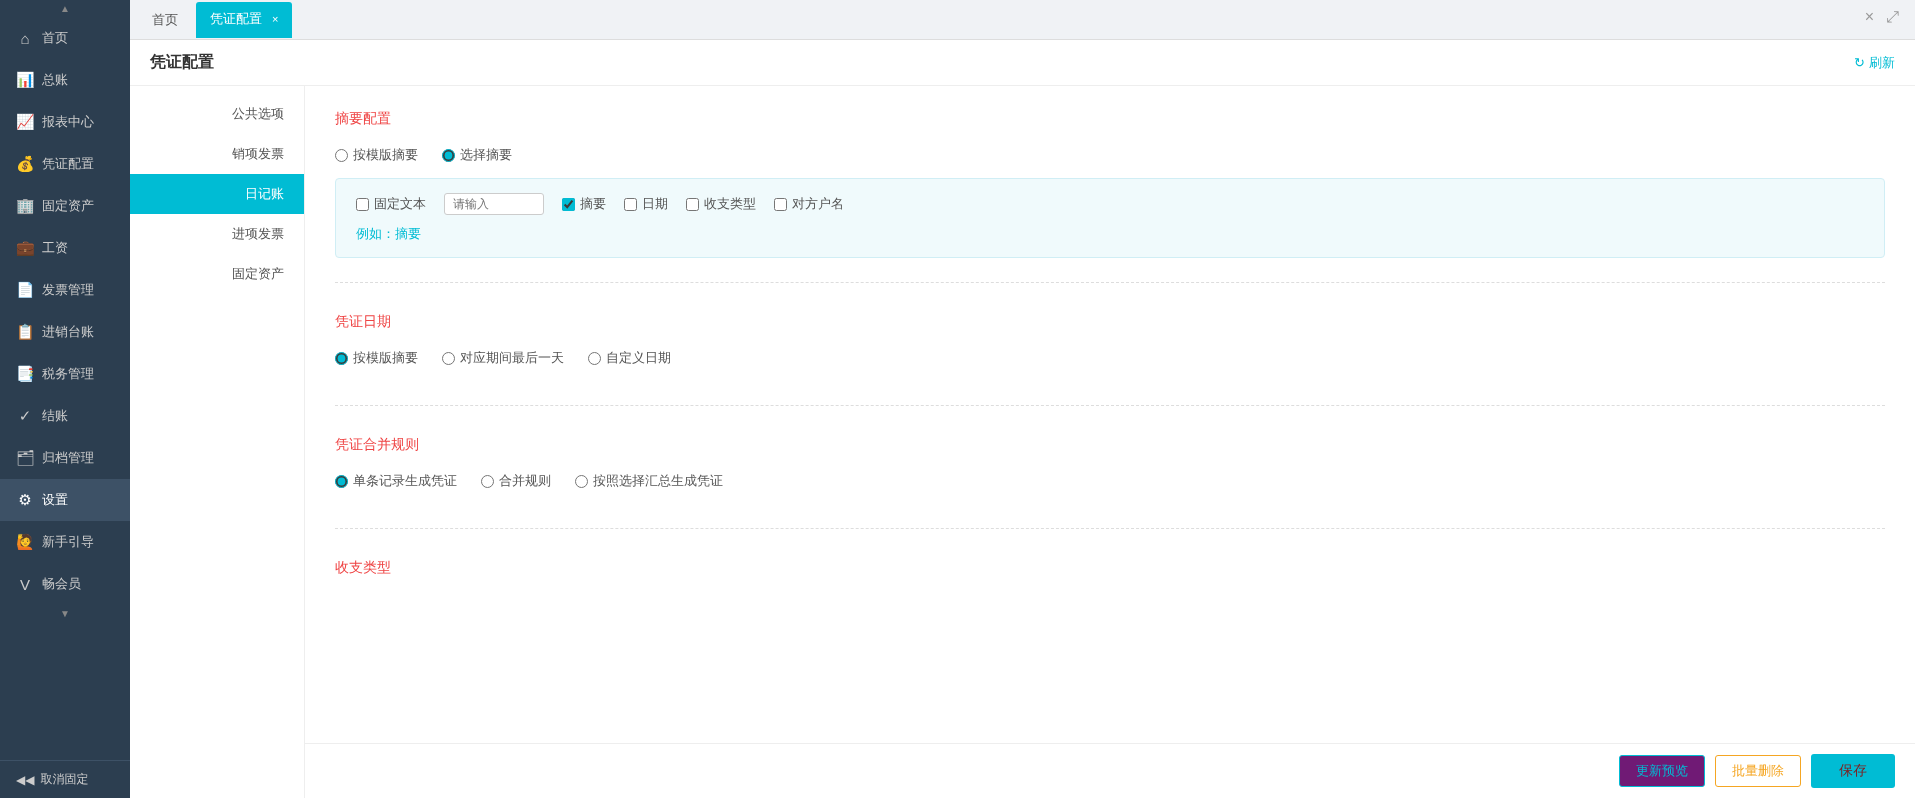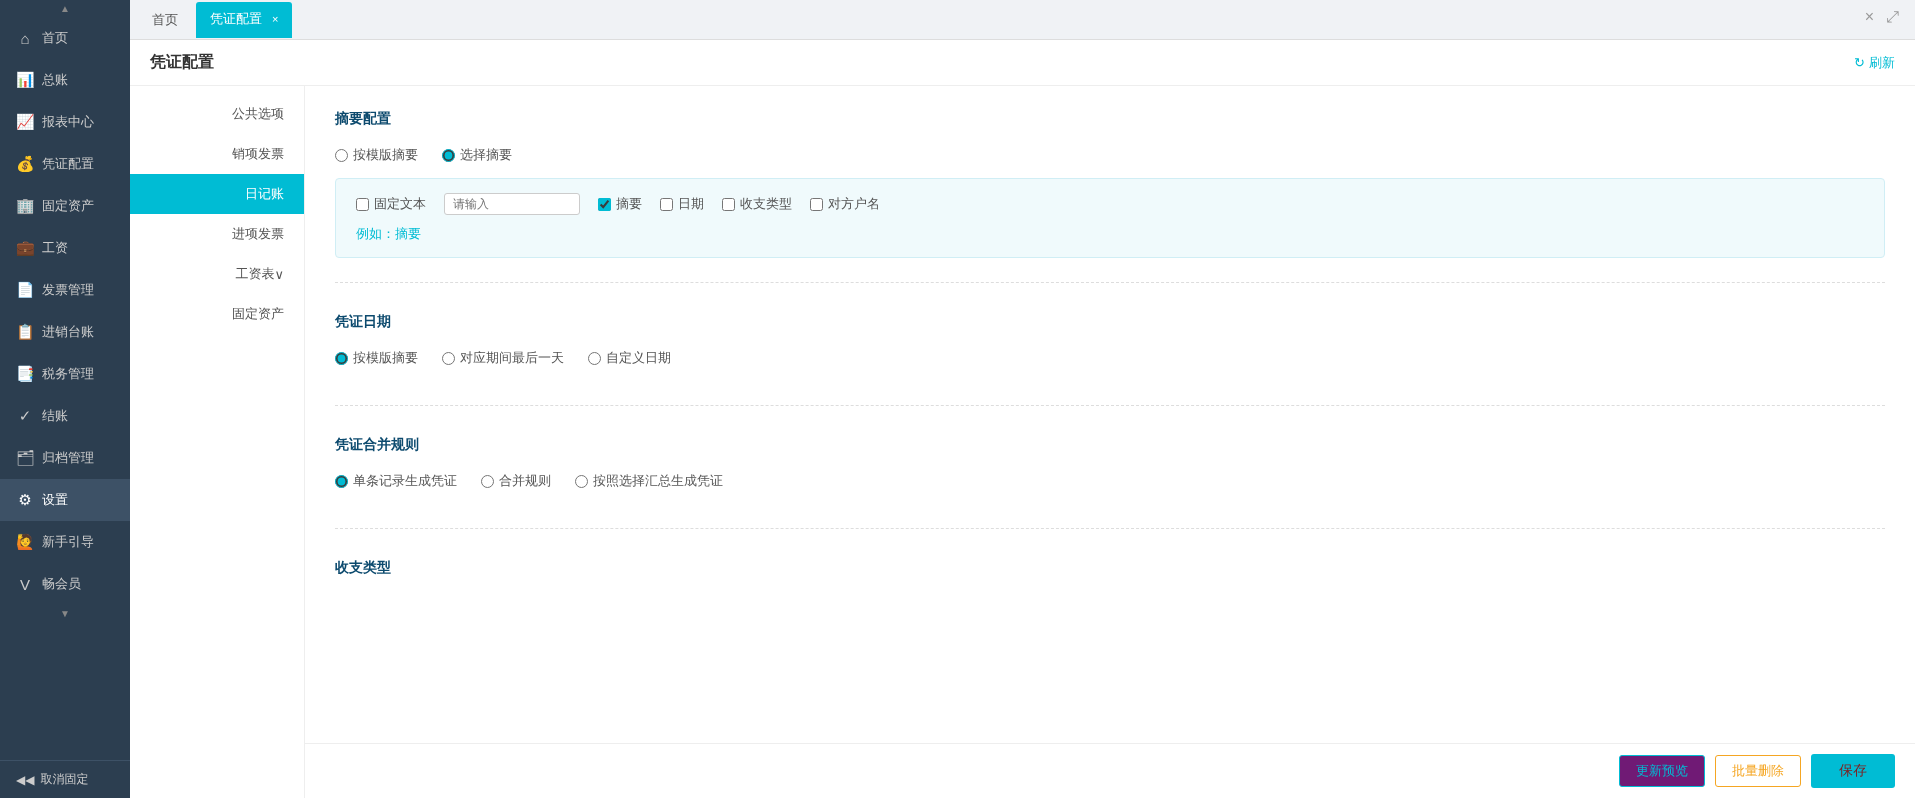--- a/index.html
+++ b/index.html
@@ -143,22 +143,22 @@
 
     
     .section {
       margin-bottom: 30px;
       padding-bottom: 24px;
       border-bottom: 1px dashed #ddd;
     }
     .section:last-child { border-bottom: none; }
     .section-title {
       font-size: 14px;
-      font-weight: bold;
-      color: #0c4a6e;
+      font-weight: normal;
+      color: #ef4444;
       margin-bottom: 18px;
     }
 
     
     .radio-group {
       display: flex;
       align-items: center;
       gap: 24px;
       margin-bottom: 14px;
     }
@@ -190,21 +190,21 @@
       gap: 5px;
       cursor: pointer;
       color: #555;
     }
     .checkbox-label input[type="checkbox"] { accent-color: #00bcd4; cursor: pointer; }
     .text-input {
       border: 1px solid #ccc;
       border-radius: 3px;
       padding: 3px 8px;
       font-size: 12px;
-      width: 136px;
+      width: 100px;
       color: #999;
     }
     .example-text {
       color: #00bcd4;
       font-size: 13px;
     }
 
     
     .bottom-toolbar {
       background: #fff;
@@ -375,24 +375,20 @@
         <span>公共选项</span>
       </div>
       <div class="left-nav-item">
         <span>销项发票</span>
       </div>
       <div class="left-nav-item active">
         <span>日记账</span>
       </div>
       <div class="left-nav-item">
         <span>进项发票</span>
-      </div>
-      <div class="left-nav-item">
-        <span>工资表</span>
-        <span>∨</span>
       </div>
       <div class="left-nav-item">
         <span>固定资产</span>
       </div>
     </div>
 
     <div style="flex:1; display:flex; flex-direction:column; overflow:hidden;">
       <div class="right-content">
 
         <div class="section">

